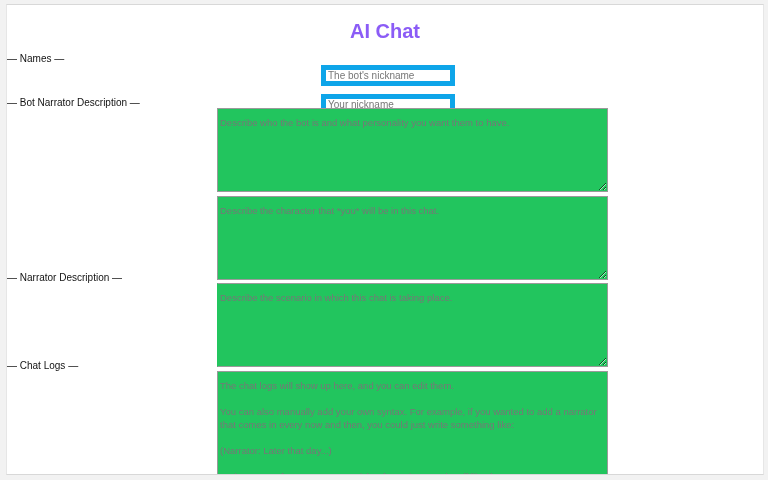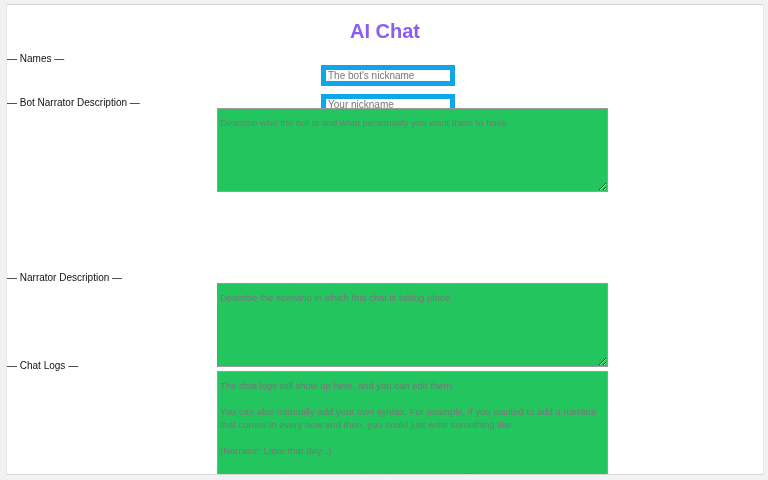--- a/index.html
+++ b/index.html
@@ -50,20 +50,21 @@
 <div class="frame">
   <h1 class="title">AI Chat</h1>
 
   <div class="section-label" style="top:48px;">— Names —</div>
   <input class="nick-input" style="top: 60px;" type="text" placeholder="The bot's nickname">
   <input class="nick-input" style="top: 74px; margin-top: 15px;" type="text" placeholder="Your nickname">
 
   <div class="section-label" style="top:92px;">— Bot Narrator Description —</div>
   <textarea class="area" style="top: 103px;" placeholder="Describe who the bot is and what personality you want them to have."></textarea>
 
+  <textarea class="area" style="top: 191px;" placeholder="Describe the character that *you* will be in this chat."></textarea>
 
   <div class="section-label" style="top:267px;">— Narrator Description —</div>
   <textarea class="area no-left" style="top: 278px;" placeholder="Describe the scenario in which this chat is taking place."></textarea>
 
   <div class="section-label" style="top:355px;">— Chat Logs —</div>
   <textarea class="area logs" style="top: 366px;" placeholder="The chat logs will show up here, and you can edit them.
 
 You can also manually add your own syntax. For example, if you wanted to add a narrator that comes in every now and then, you could just write something like:
 
 (Narrator: Later that day...)

